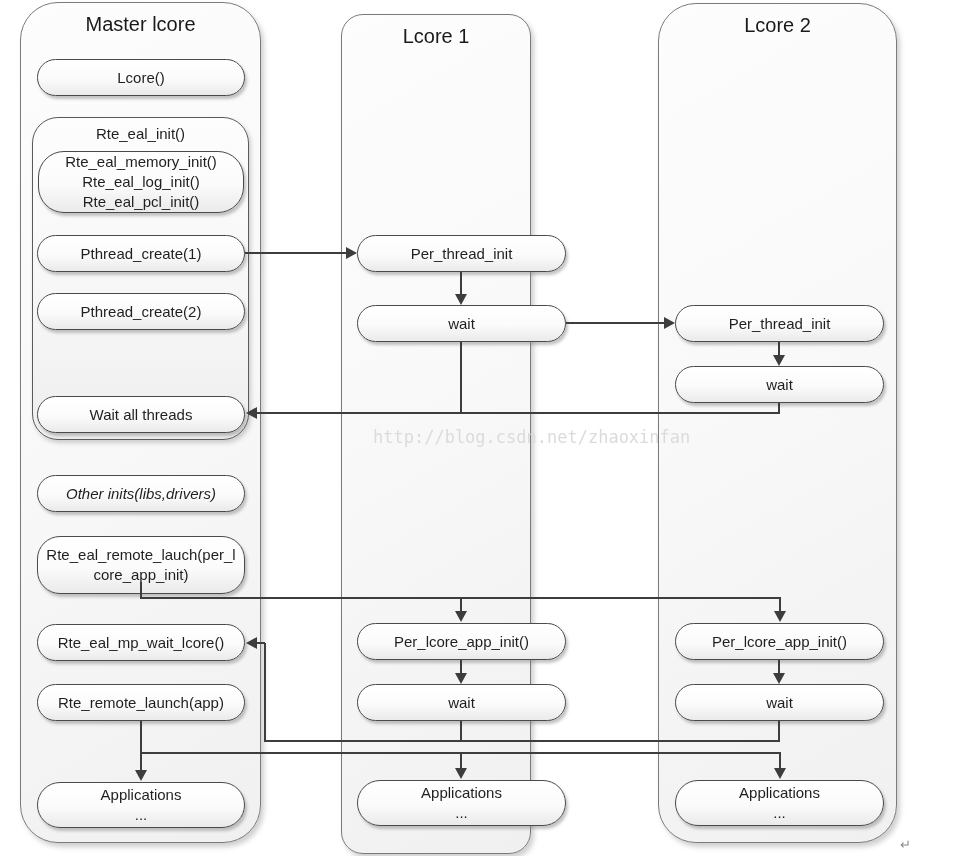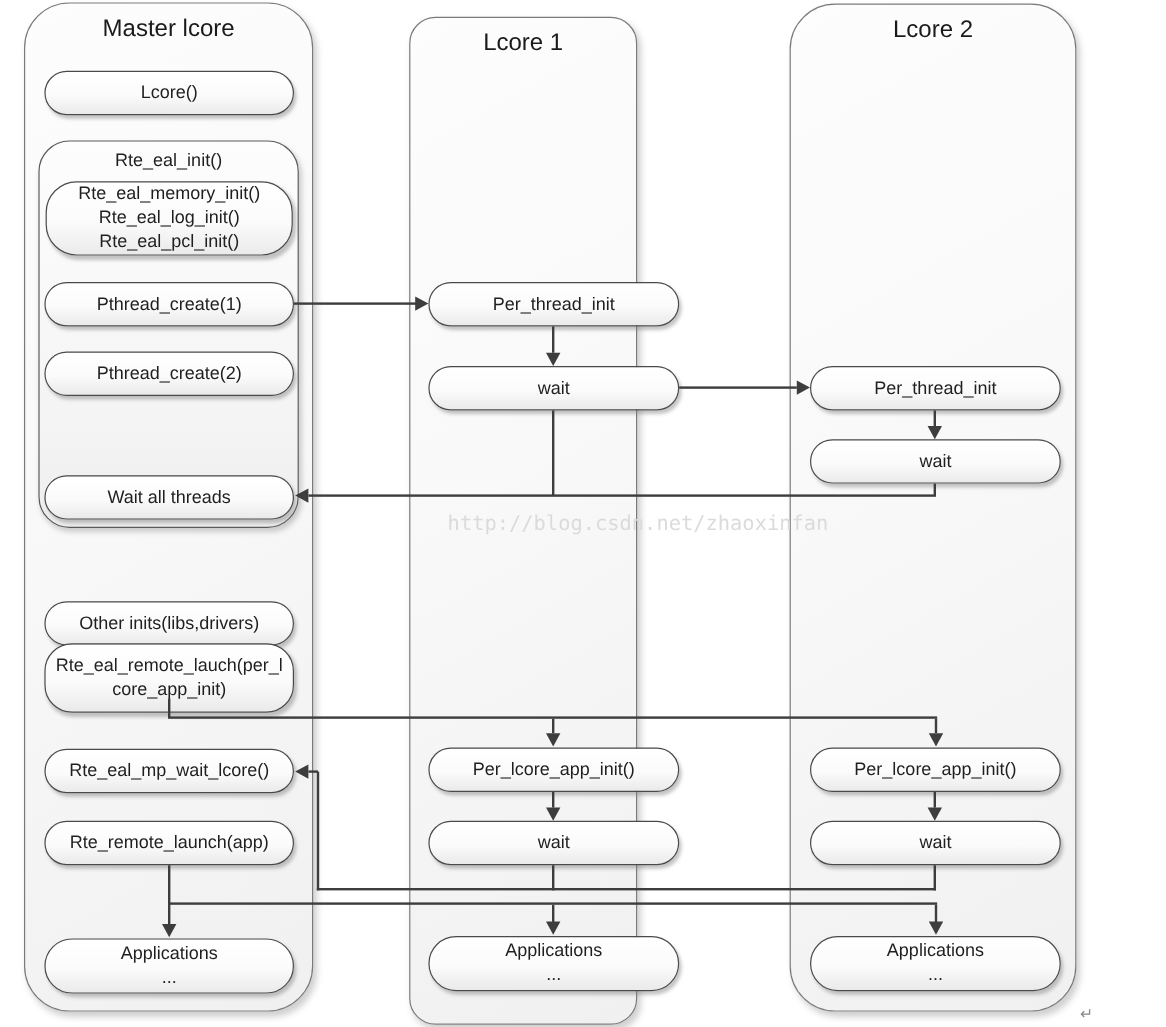--- a/index.html
+++ b/index.html
@@ -76,21 +76,21 @@
     </div>
     <div class="node" style="left: 37px; top: 235px; width: 208px; height: 37px; border-radius: 19px;">
       <div class="node-line">Pthread_create(1)</div>
     </div>
     <div class="node" style="left: 37px; top: 293px; width: 208px; height: 37px; border-radius: 19px;">
       <div class="node-line">Pthread_create(2)</div>
     </div>
     <div class="node" style="left: 37px; top: 396px; width: 208px; height: 37px; border-radius: 19px; text-align: center;">
       <div class="node-line">Wait all threads</div>
     </div>
-    <div class="node" style="left: 37px; top: 501px; width: 208px; height: 37px; border-radius: 19px;">
+    <div class="node" style="left: 37px; top: 475px; width: 208px; height: 37px; border-radius: 19px; font-style: italic;">
       <div class="node-line">Other inits(libs,drivers)</div>
     </div>
     <div class="node" style="left: 37px; top: 536px; width: 208px; height: 58px; border-radius: 23px;">
       <div class="node-line">Rte_eal_remote_lauch(per_l</div>
       <div class="node-line">core_app_init)</div>
     </div>
     <div class="node" style="left: 37px; top: 624px; width: 208px; height: 37px; border-radius: 19px;">
       <div class="node-line">Rte_eal_mp_wait_lcore()</div>
     </div>
     <div class="node" style="left: 37px; top: 684px; width: 208px; height: 37px; border-radius: 19px;">

